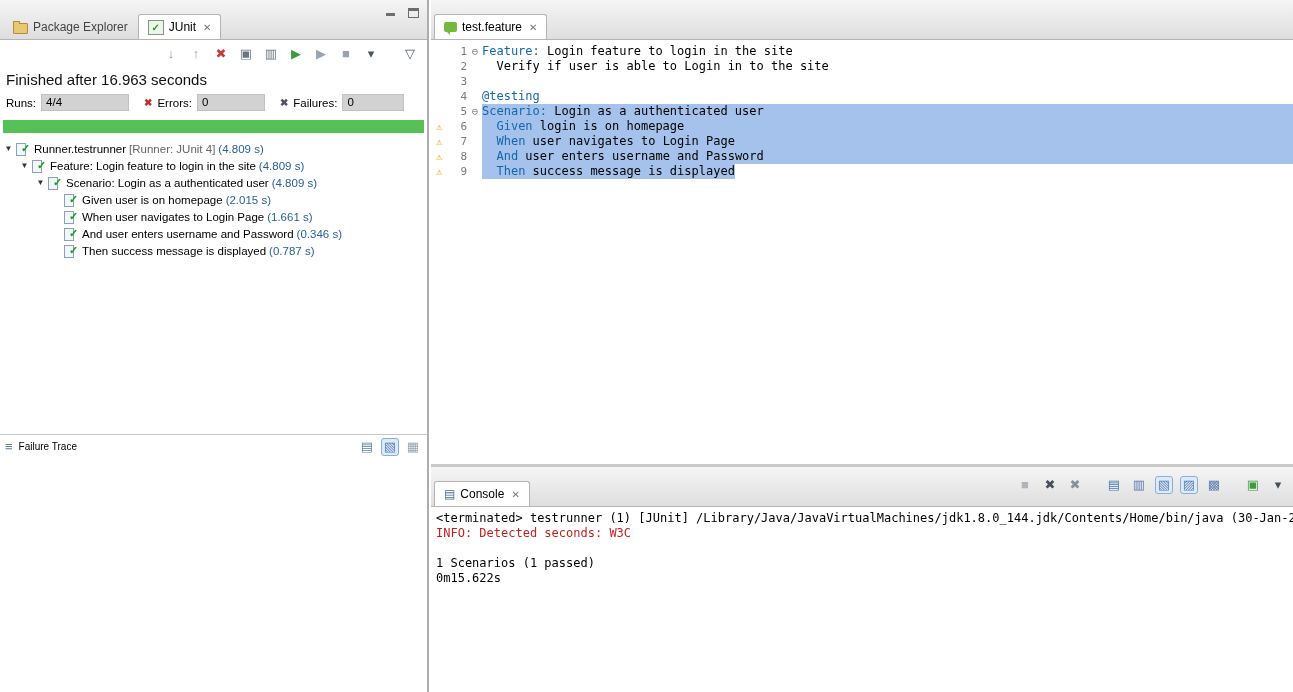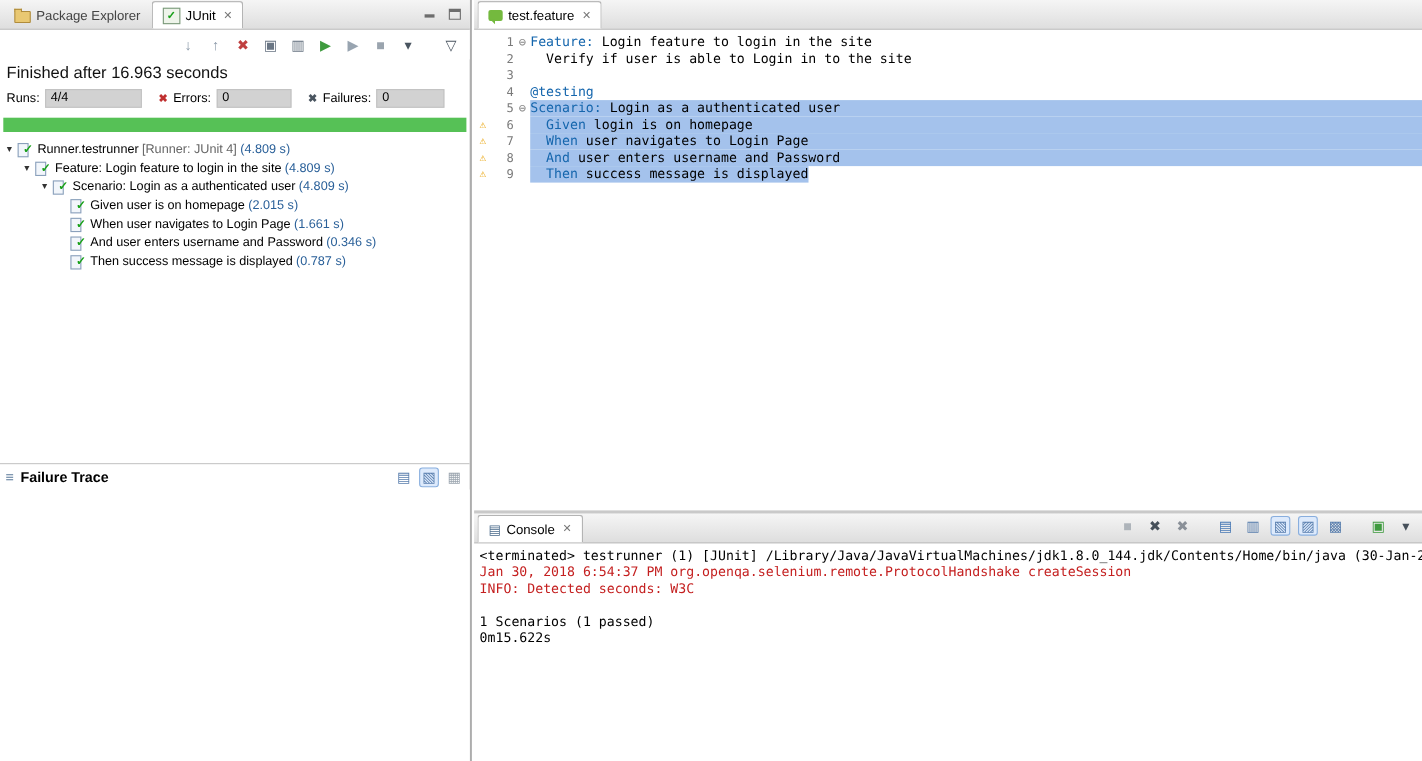--- a/index.html
+++ b/index.html
@@ -1,21 +1,21 @@
 <!DOCTYPE html>
 <html><head>
 <meta charset="utf-8">
 <style>
   html,body{margin:0;padding:0}
   body{width:1293px;height:692px;position:relative;overflow:hidden;background:#fff;
        font-family:"Liberation Sans",sans-serif;font-size:12px;color:#000;
        --green:#56c156;--red:#c41f1f;--kw:#1566ad;--sel:#a4c2ec;--time:#2a6099}
 
   
-  .tabbar{height:27px;display:flex;align-items:flex-end;background:linear-gradient(#f5f5f5,#dedede);
+  .tabbar{height:40px;display:flex;align-items:flex-end;background:linear-gradient(#f5f5f5,#dedede);
           border-bottom:1px solid #b4b4b4;padding-left:3px;position:relative;box-sizing:border-box}
   .tab{display:flex;align-items:center;gap:5px;height:24px;padding:0 9px;font-size:12px;color:#444;
        border:1px solid transparent;border-bottom:none;border-radius:3px 3px 0 0;white-space:nowrap}
   .tab.active{background:#fff;border-color:#b4b4b4;color:#000}
   .closex{font-size:10px;color:#777;margin-left:2px;cursor:pointer}
   .toolbar{display:flex;align-items:center;gap:7px}
   .tbtn{width:18px;height:18px;display:inline-flex;align-items:center;justify-content:center;
         font-size:13px;cursor:pointer;box-sizing:border-box}
   .tbtn.pressed{background:#ddeafc;border:1px solid #88aede;border-radius:3px}
   .tbtn.spaced{margin-left:14px}
@@ -39,21 +39,21 @@
   .trow{height:17px;display:flex;align-items:center;white-space:nowrap;cursor:default}
   .twisty{width:13px;font-size:8px;color:#333;text-align:center;flex:none;cursor:pointer}
   .ticon{width:15px;height:14px;position:relative;flex:none;margin-right:4px}
   .ticon::before{content:"";position:absolute;left:1px;top:1px;width:8px;height:11px;background:#f2f6fb;border:1px solid #8aa0bb}
   .ticon::after{content:attr(data-check);position:absolute;left:6px;top:0;color:#18a018;font-weight:bold;font-size:11px}
   .tlabel{color:#000}
   .tsuffix{color:#666;margin-left:3px}
   .ttime{color:var(--time);margin-left:3px}
   .ftrace{border-top:1px solid #c6c6c6;height:23px;display:flex;align-items:center;padding:0 5px;gap:6px}
   .ftico{color:#5a7a9a;font-size:13px}
-  .ftlabel{font-weight:bold;font-size:13px}
+  .ftlabel{font-weight:normal;font-size:10px}
   .fttb{margin-left:auto;display:flex;gap:5px}
   .ftbody{flex:1;background:#fff}
 
   
   #editor{position:absolute;left:431px;top:0;right:0;height:464px;display:flex;flex-direction:column;background:#fff}
   .feat-icon{width:13px;height:10px;background:#74b93e;border-radius:2px;position:relative;flex:none}
   .feat-icon::after{content:"";position:absolute;left:2px;bottom:-3px;border-left:4px solid transparent;border-top:4px solid #74b93e}
   .elines{flex:1;padding-top:4px;font-family:"DejaVu Sans Mono",monospace;font-size:12px;overflow:hidden}
   .eline{display:flex;height:15px;line-height:15px}
   .ann{width:16px;text-align:center;flex:none}
@@ -269,21 +269,20 @@
           <span class="tbtn" style="color: rgb(90, 127, 174);">▥</span>
           <span class="tbtn pressed" style="color: rgb(90, 127, 174);">▧</span>
           <span class="tbtn pressed" style="color: rgb(90, 127, 174);">▨</span>
           <span class="tbtn" style="color: rgb(90, 127, 174);">▩</span>
           <span class="tbtn spaced" style="color: rgb(63, 155, 63);">▣</span>
           <span class="tbtn" style="color: rgb(70, 80, 90);">▾</span>
         </div>
     </div>
     <div class="cbody">
         <div class="cline black">&lt;terminated&gt; testrunner (1) [JUnit] /Library/Java/JavaVirtualMachines/jdk1.8.0_144.jdk/Contents/Home/bin/java (30-Jan-2018, 6:54:31 PM)</div>
-        <div class="cline red">Jan 30, 2018 6:54:37 PM org.openqa.selenium.remote.ProtocolHandshake createSession</div>
         <div class="cline red">INFO: Detected seconds: W3C</div>
         <div class="cline black">&nbsp;</div>
         <div class="cline black">1 Scenarios (1 passed)</div>
         <div class="cline black">0m15.622s</div>
       </div>
   </div>
 
 </div>
 
 </body></html>

